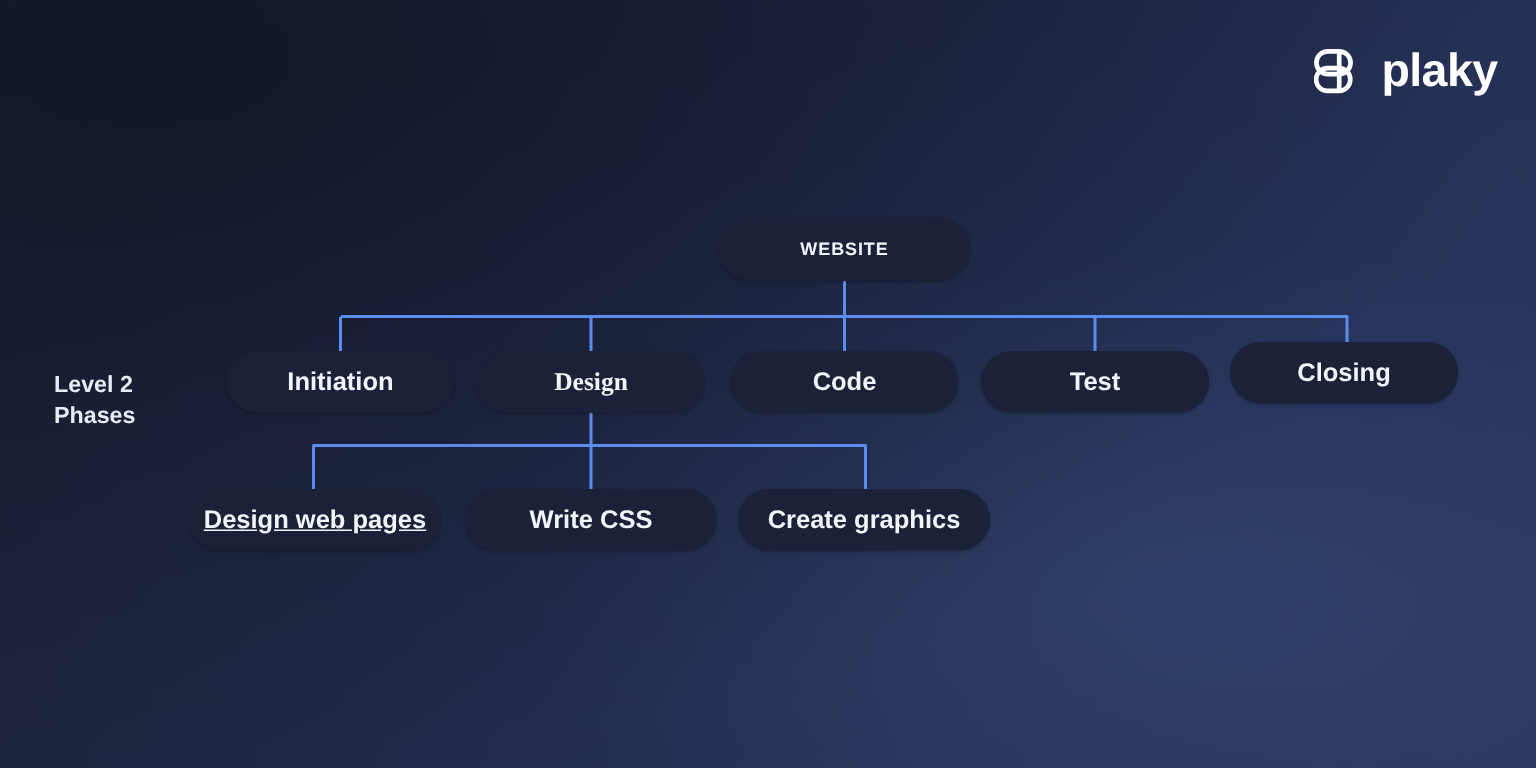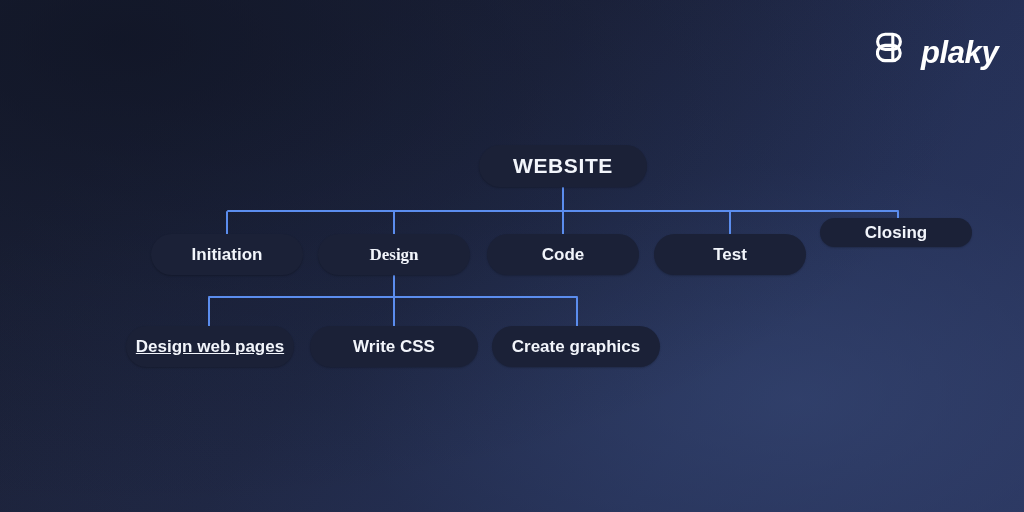--- a/index.html
+++ b/index.html
@@ -31,24 +31,23 @@
     background: radial-gradient(120% 130% at 12% 8%, rgba(12,16,30,0.62) 0%, rgba(12,16,30,0.22) 40%, rgba(12,16,30,0) 70%);
     pointer-events: none;
   }
 
   
   #logo {
     position: absolute;
     top: 31px;
     left: 876px;
     display: flex;
-    align-items: flex-end;
+    align-items: flex-start;
     gap: 11px;
     z-index: 4;
-    font-style: italic;
   }
   #logo .mark { display: block; }
   #logo .wordmark {
     color: #ffffff;
     font-size: 31px;
     font-weight: bold;
     letter-spacing: -0.4px;
     line-height: 1;
   }
 
@@ -84,21 +83,21 @@
     background: #1b2137;
     border-radius: 22px;
     color: #f2f5fb;
     font-size: 17px;
     font-weight: bold;
     white-space: nowrap;
     z-index: 2;
     box-shadow: 0 1px 2px rgba(0,0,0,0.22);
   }
   .node.root {
-    font-size: 21px;
+    font-size: 12px;
     letter-spacing: 0.6px;
     border-radius: 23px;
   }
 </style>
 </head>
 <body>
 
 <div id="canvas">
 
   <div id="logo">
@@ -107,20 +106,22 @@
         <g fill="none" stroke="#ffffff" stroke-width="3.1">
           <path d="M9.2 3.2h7.6a7.6 7.6 0 0 1 0 15.2H9.2A7.6 7.6 0 0 1 9.2 3.2z"></path>
           <path d="M9.0 14.4h7.6a7.6 7.6 0 0 1 0 15.2H9.0a7.6 7.6 0 0 1 0-15.2z"></path>
           <path d="M16.8 3.2v26.4"></path>
         </g>
       </svg>
     </span>
     <span class="wordmark">plaky</span>
   </div>
 
+  <div id="level-label">Level 2
+Phases</div>
 
   <div class="conn v" style="left:562px; top:187px; height:25px;"></div>
   <div class="conn h" style="left:227px; top:210px; width:672px;"></div>
   <div class="conn v" style="left:226px; top:211px; height:24px;"></div>
   <div class="conn v" style="left:393px; top:211px; height:24px;"></div>
   <div class="conn v" style="left:562px; top:211px; height:24px;"></div>
   <div class="conn v" style="left:729px; top:211px; height:24px;"></div>
   <div class="conn v" style="left:897px; top:211px; height:24px;"></div>
 
   <div class="conn v" style="left:393px; top:275px; height:23px;"></div>
@@ -128,19 +129,19 @@
   <div class="conn v" style="left:208px; top:297px; height:30px;"></div>
   <div class="conn v" style="left:393px; top:297px; height:30px;"></div>
   <div class="conn v" style="left:576px; top:297px; height:30px;"></div>
 
   <div class="node root" style="left:479px; top:145px; width:168px; height:42px;">WEBSITE</div>
 
   <div class="node" style="left:151px; top:234px; width:152px; height:41px;">Initiation</div>
   <div class="node" style="left:318px; top:234px; width:152px; height:41px;font-family:Liberation Serif, serif;">Design</div>
   <div class="node" style="left:654px; top:234px; width:152px; height:41px;">Test</div>
   <div class="node" style="left:487px; top:234px; width:152px; height:41px;">Code</div>
-  <div class="node" style="left:820px; top:218px; width:152px; height:29px;">Closing</div>
+  <div class="node" style="left:820px; top:228px; width:152px; height:41px;">Closing</div>
 
   <div class="node" style="left:126px; top:326px; width:168px; height:41px;text-decoration:underline;">Design web pages</div>
   <div class="node" style="left:310px; top:326px; width:168px; height:41px;">Write CSS</div>
   <div class="node" style="left:492px; top:326px; width:168px; height:41px;">Create graphics</div>
 
 </div>
 
 </body></html>

